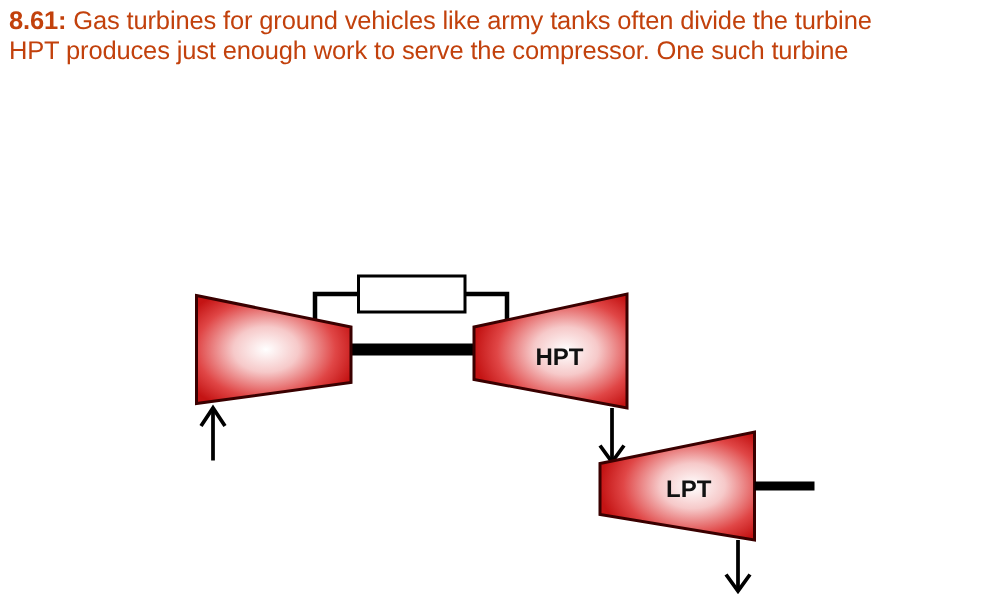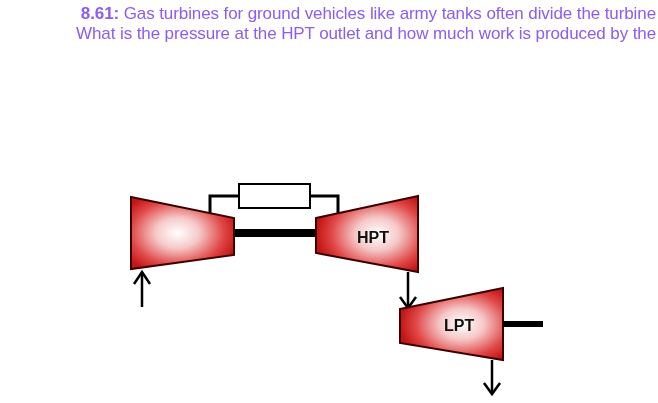--- a/index.html
+++ b/index.html
@@ -1,34 +1,33 @@
 <!DOCTYPE html>
 <html><head>
 <meta charset="utf-8">
 <style>
   html, body { margin: 0; padding: 0; background: #ffffff; }
   body { width: 658px; height: 403px; position: relative; overflow: hidden; }
   .problem {
     position: absolute; left: 6px; top: 4px; width: 650px;
     font-family: "Liberation Sans", sans-serif;
-    font-size: 17px; line-height: 20.2px; color: #8b5cf6;
+    font-size: 17px; line-height: 20.2px; color: #c2410c;
     letter-spacing: -0.1px;
-    text-align: right;
   }
   .problem .line { display: block; white-space: nowrap; }
   .problem b { font-weight: bold; }
   svg.diagram { position: absolute; left: 0; top: 0; }
   .lbl { font-family: "Liberation Sans", sans-serif; font-weight: bold; font-size: 16px; fill: #111; }
 </style>
 </head>
 <body>
 
 <div class="problem">
   <span class="line"><b>8.61:</b><span> Gas turbines for ground vehicles like army tanks often divide the turbine</span></span>
-  <span class="line">What is the pressure at the HPT outlet and how much work is produced by the</span>
+  <span class="line">HPT produces just enough work to serve the compressor.  One such turbine</span>
 </div>
 
 <svg class="diagram" width="658" height="403" viewBox="0 0 658 403">
   <defs>
     <radialGradient id="compGrad" cx="0.45" cy="0.5" r="0.6">
       <stop offset="0" stop-color="#ffffff"></stop>
       <stop offset="0.35" stop-color="#f6c9c9"></stop>
       <stop offset="0.75" stop-color="#e04646"></stop>
       <stop offset="1" stop-color="#c41414"></stop>
     </radialGradient>

